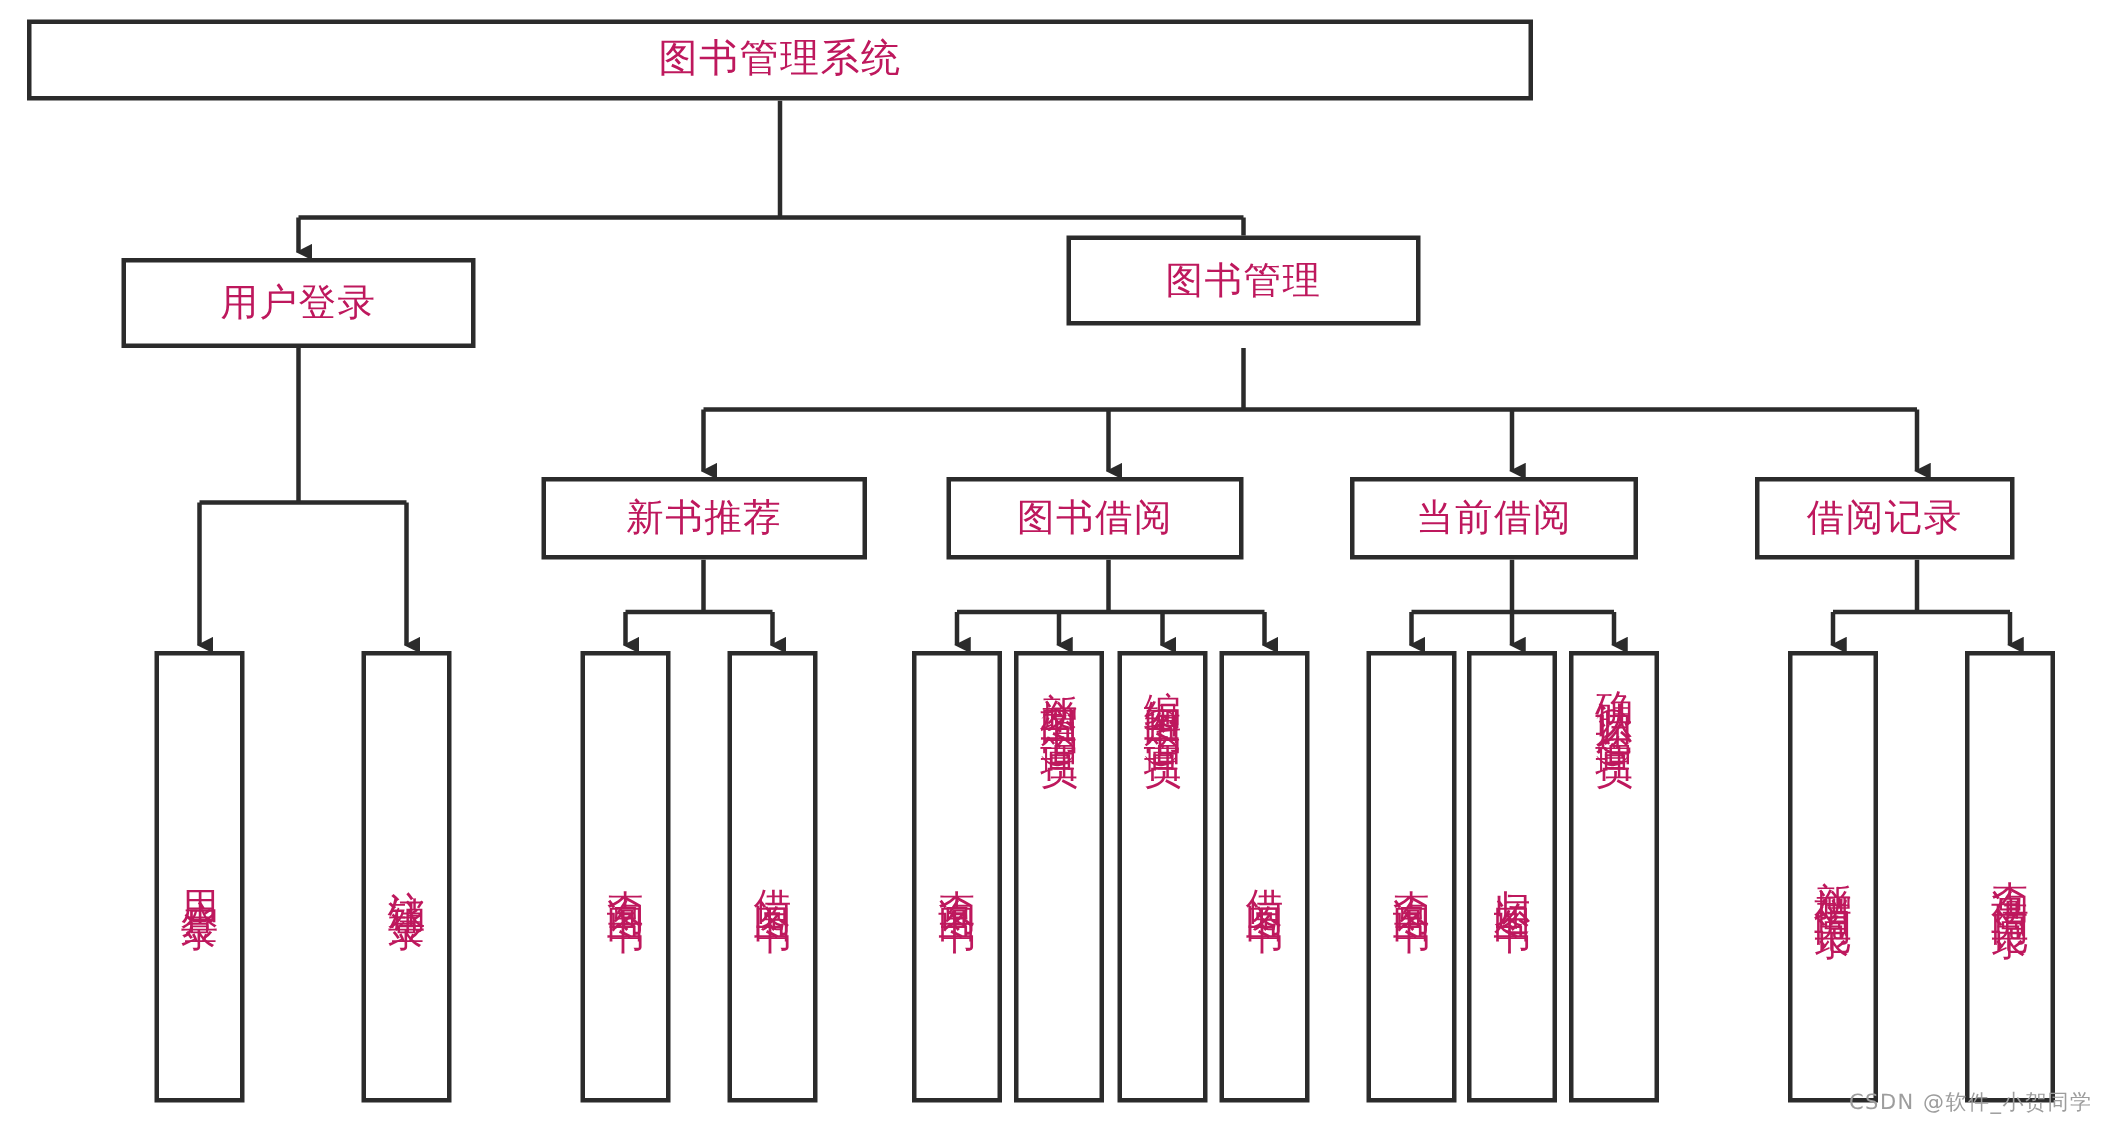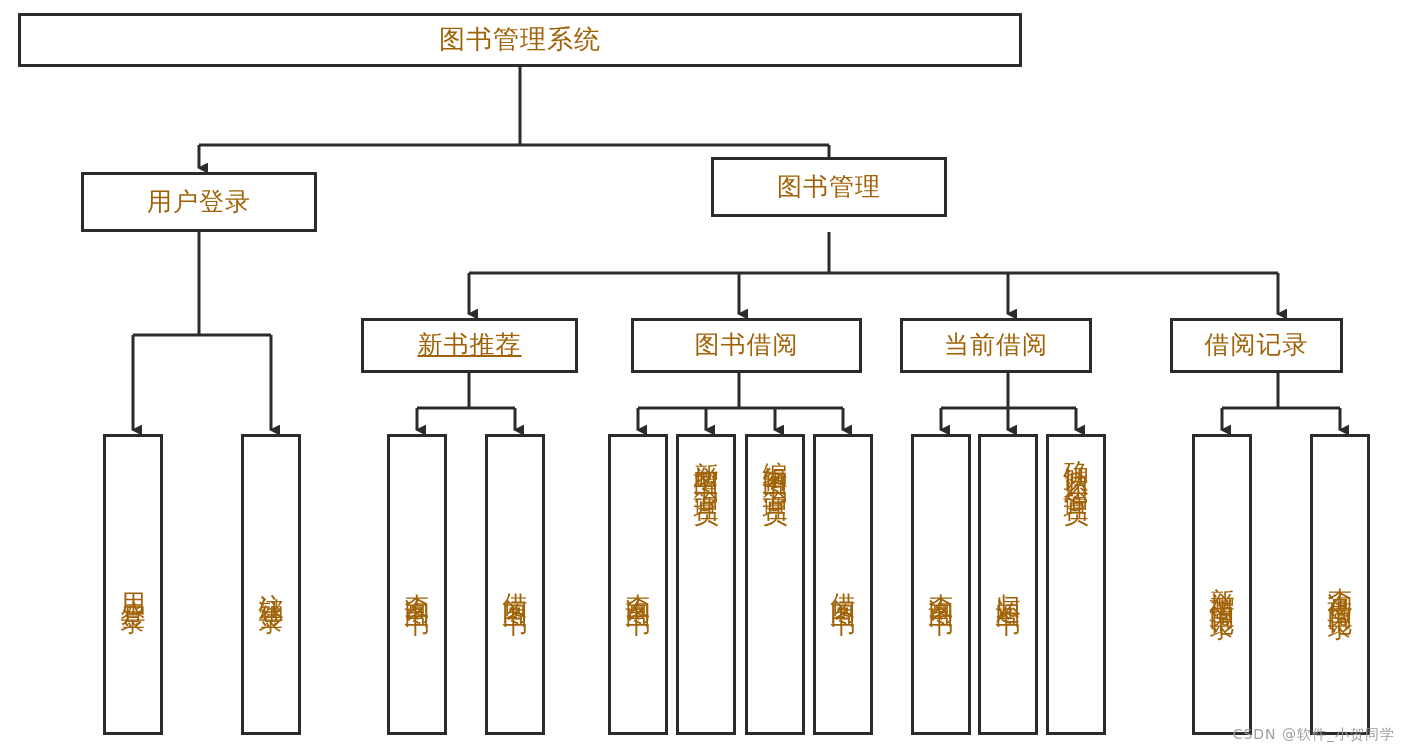--- a/index.html
+++ b/index.html
@@ -11,21 +11,21 @@
   #stage{position:relative;width:1405px;height:747px;background:#fff;}
   svg#wires{position:absolute;left:0;top:0;width:1405px;height:747px;}
   .node{
     position:absolute;
     box-sizing:border-box;
     border:3px solid #2b2b2b;
     background:#ffffff;
     display:flex;
     align-items:center;
     justify-content:center;
-    color:#a16207;
+    color:#be185d;
   }
   .node.h{ font-size:25px; line-height:1.15; letter-spacing:1px; }
   .node.v{
     writing-mode:vertical-rl;
     text-orientation:upright;
     font-size:25px;
     letter-spacing:6px;
     padding-top:4px;
     padding-bottom:4px;
   }
@@ -97,22 +97,22 @@
       <path d="M 1340 408 L 1340 430" marker-end="url(#arrow)"></path>
 
     </g>
   </svg>
 
   <div class="node h root" style="left:18px;top:13px;width:1004px;height:54px;">图书管理系统</div>
 
   <div class="node h" style="left:81px;top:172px;width:236px;height:60px;">用户登录</div>
   <div class="node h" style="left:711px;top:157px;width:236px;height:60px;">图书管理</div>
 
-  <div class="node h" style="left:361px;top:318px;width:217px;height:55px;text-decoration:underline;">新书推荐</div>
-  <div class="node h" style="left:631px;top:318px;width:231px;height:55px;">图书借阅</div>
+  <div class="node h" style="left:361px;top:318px;width:217px;height:55px;">新书推荐</div>
+  <div class="node h" style="left:631px;top:318px;width:198px;height:55px;">图书借阅</div>
   <div class="node h" style="left:900px;top:318px;width:192px;height:55px;">当前借阅</div>
   <div class="node h" style="left:1170px;top:318px;width:173px;height:55px;">借阅记录</div>
 
   <div class="node v" style="left:103px;top:434px;width:60px;height:301px;">用户登录</div>
   <div class="node v" style="left:241px;top:434px;width:60px;height:301px;">注销登录</div>
 
   <div class="node v" style="left:387px;top:434px;width:60px;height:301px;">查询图书</div>
   <div class="node v" style="left:485px;top:434px;width:60px;height:301px;">借阅图书</div>
 
   <div class="node v" style="left:608px;top:434px;width:60px;height:301px;">查询图书</div>

